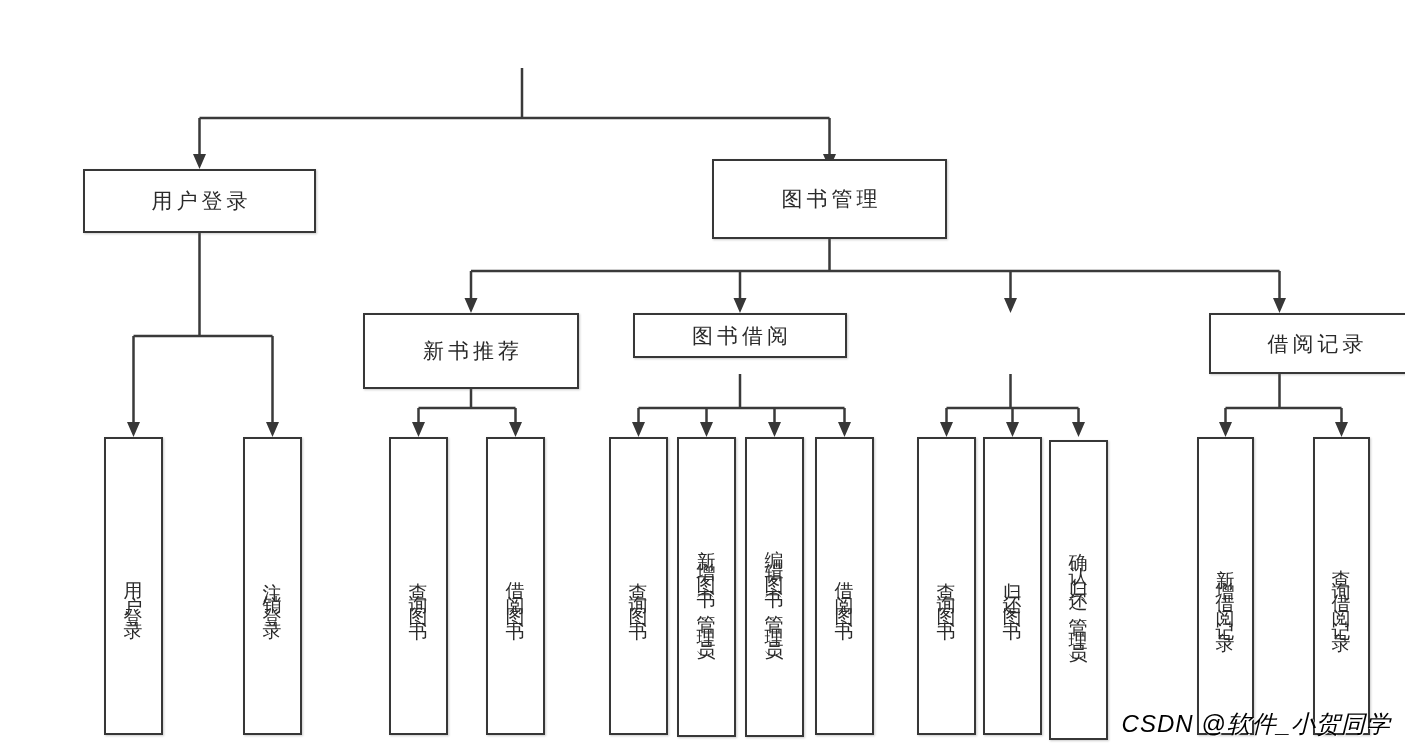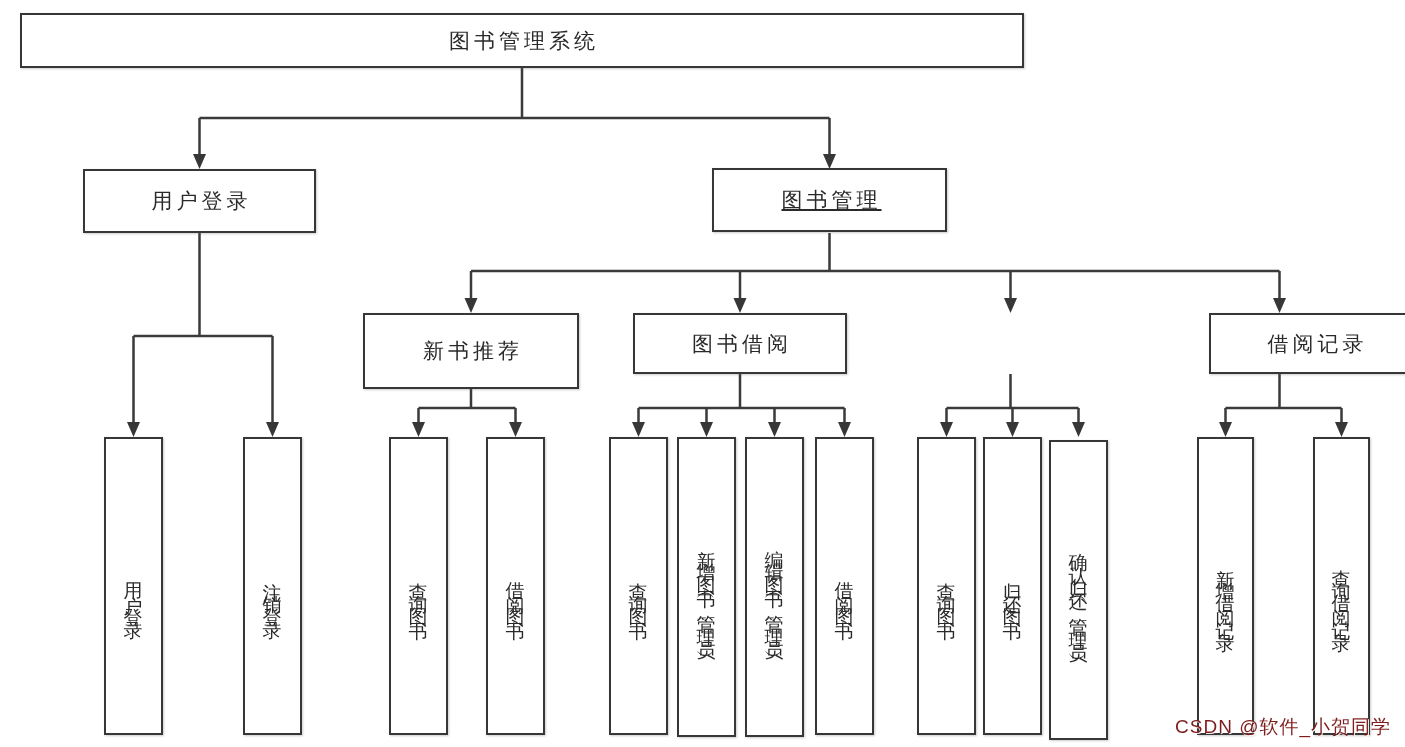--- a/index.html
+++ b/index.html
@@ -33,25 +33,26 @@
     writing-mode: vertical-rl;
     text-orientation: mixed;
     letter-spacing: 13px;
     line-height: 1;
     margin-bottom: -13px;
   }
   .watermark {
     position: absolute;
     right: 14px;
     bottom: 7px;
-    font-size: 19px;
+    font-size: 24px;
     letter-spacing: 1px;
-    color: #7f1d1d;
+    color: #000000;
     text-shadow: 1px 1px 0 rgba(255,255,255,0.9);
     white-space: nowrap;
+    font-style: italic;
   }
 </style>
 </head>
 <body>
 
 <div class="canvas">
 
   <svg class="edges" viewBox="0 0 1405 747" aria-hidden="true">
     <g stroke="#3a3a3a" stroke-width="2.5" fill="none">
       <path d="M522 68 V118 M199.5 118 H829.5 M199.5 118 V157 M829.5 118 V157"></path>
@@ -76,35 +77,32 @@
              M700 422 H713 L706.5 437 Z
              M768 422 H781 L774.5 437 Z
              M838 422 H851 L844.5 437 Z
              M940 422 H953 L946.5 437 Z
              M1006 422 H1019 L1012.5 437 Z
              M1072 422 H1085 L1078.5 437 Z
              M1219 422 H1232 L1225.5 437 Z
              M1335 422 H1348 L1341.5 437 Z"></path>
   </svg>
 
-  <div class="node hnode" style="left:20px; top:13px; width:1004px; height:55px;">
-    <span>图书管理系统</span>
-  </div>
 
   <div class="node hnode" style="left:83px; top:169px; width:233px; height:64px;">
     <span>用户登录</span>
   </div>
-  <div class="node hnode" style="left:712px; top:168px; width:235px; height:64px;text-decoration:underline;">
+  <div class="node hnode" style="left:712px; top:159px; width:235px; height:80px;">
     <span>图书管理</span>
   </div>
 
   <div class="node hnode" style="left:363px; top:313px; width:216px; height:76px;">
     <span>新书推荐</span>
   </div>
-  <div class="node hnode" style="left:633px; top:313px; width:214px; height:61px;">
+  <div class="node hnode" style="left:633px; top:313px; width:214px; height:45px;">
     <span>图书借阅</span>
   </div>
   <div class="node hnode" style="left:1209px; top:313px; width:213px; height:61px;">
     <span>借阅记录</span>
   </div>
 
   <div class="node vnode" style="left:104px; top:437px; width:59px; height:298px;">
     <span class="vtext">用户登录</span>
   </div>
   <div class="node vnode" style="left:243px; top:437px; width:59px; height:298px;">

